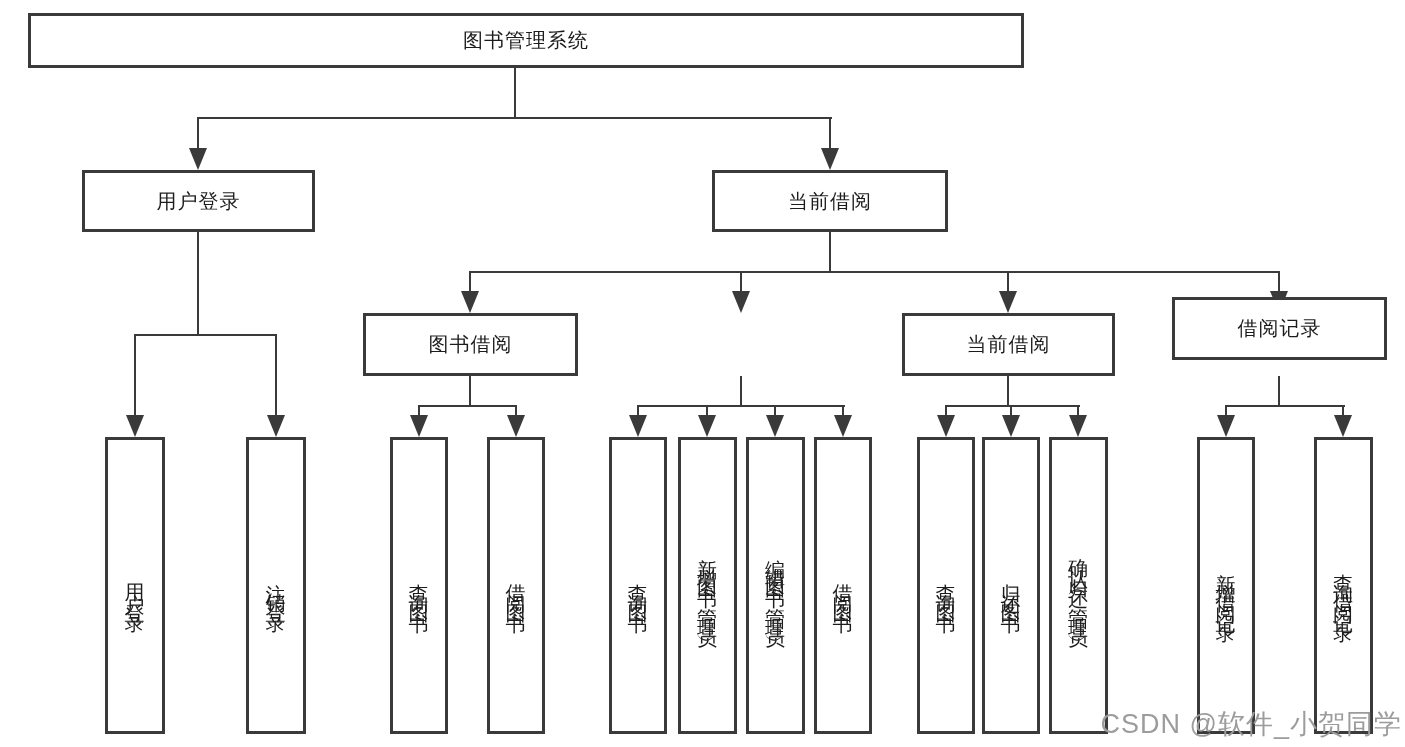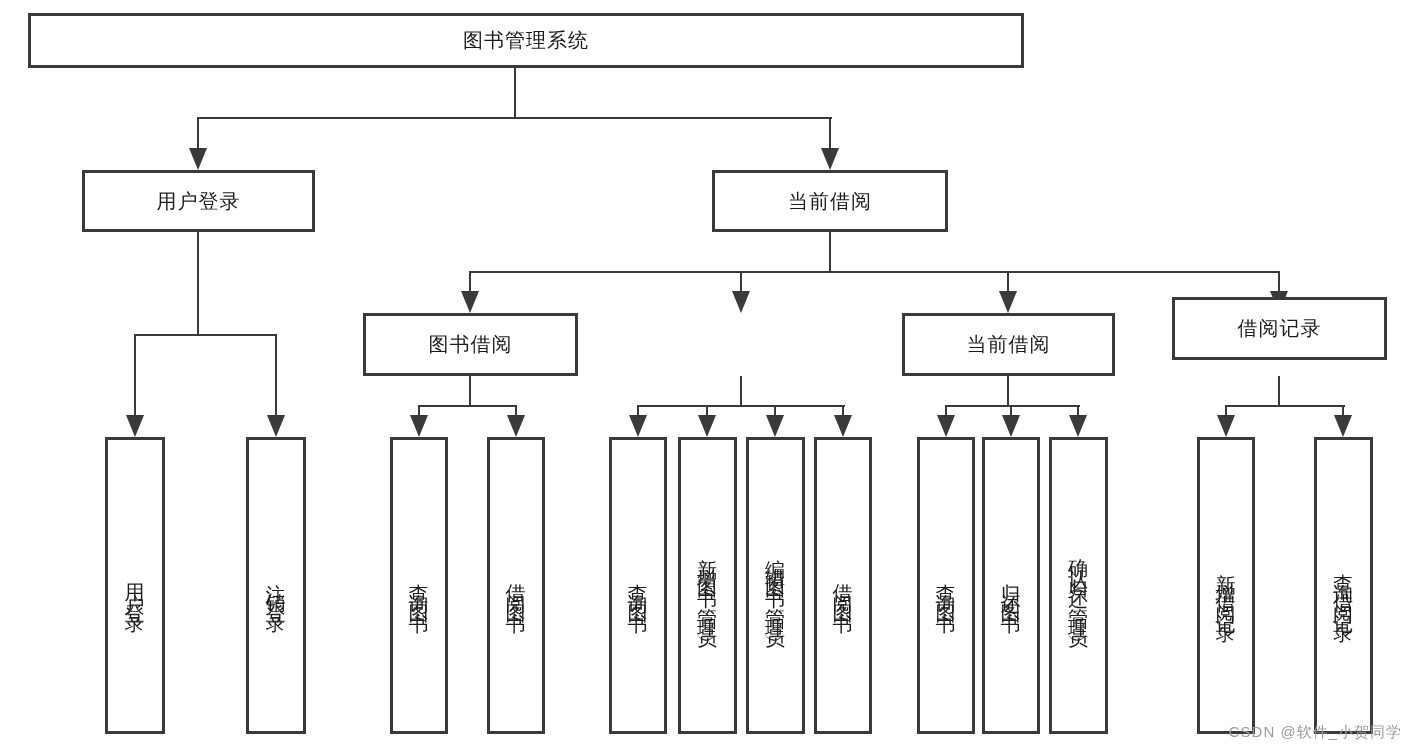--- a/index.html
+++ b/index.html
@@ -23,21 +23,21 @@
     padding-top:4px;
   }
   .vline, .hline { position:absolute; background:var(--color-line,#3a3a3a); z-index:1; }
   .arrow {
     position:absolute; width:0; height:0; z-index:1;
     border-left:9px solid transparent; border-right:9px solid transparent;
     border-top:22px solid var(--color-line,#3a3a3a);
   }
   .watermark {
     position:absolute; right:3px; bottom:5px; z-index:6;
-    font-size:15px; letter-spacing:1px;
+    font-size:27px; letter-spacing:1px;
     color:var(--color-watermark,#9c9c9c);
   }
 </style>
 </head>
 <body>
 
 <div class="canvas">
 
   <div class="box" style="left:28px;top:13px;width:996px;height:55px">图书管理系统</div>
 

